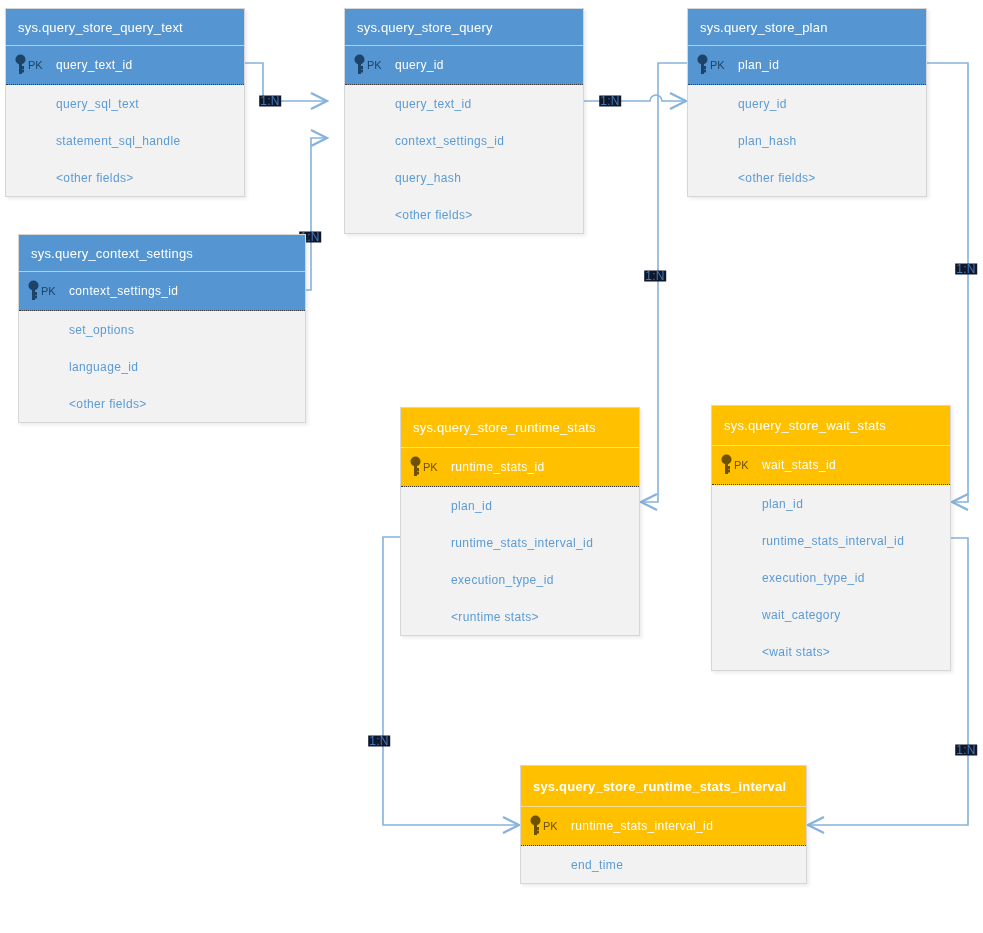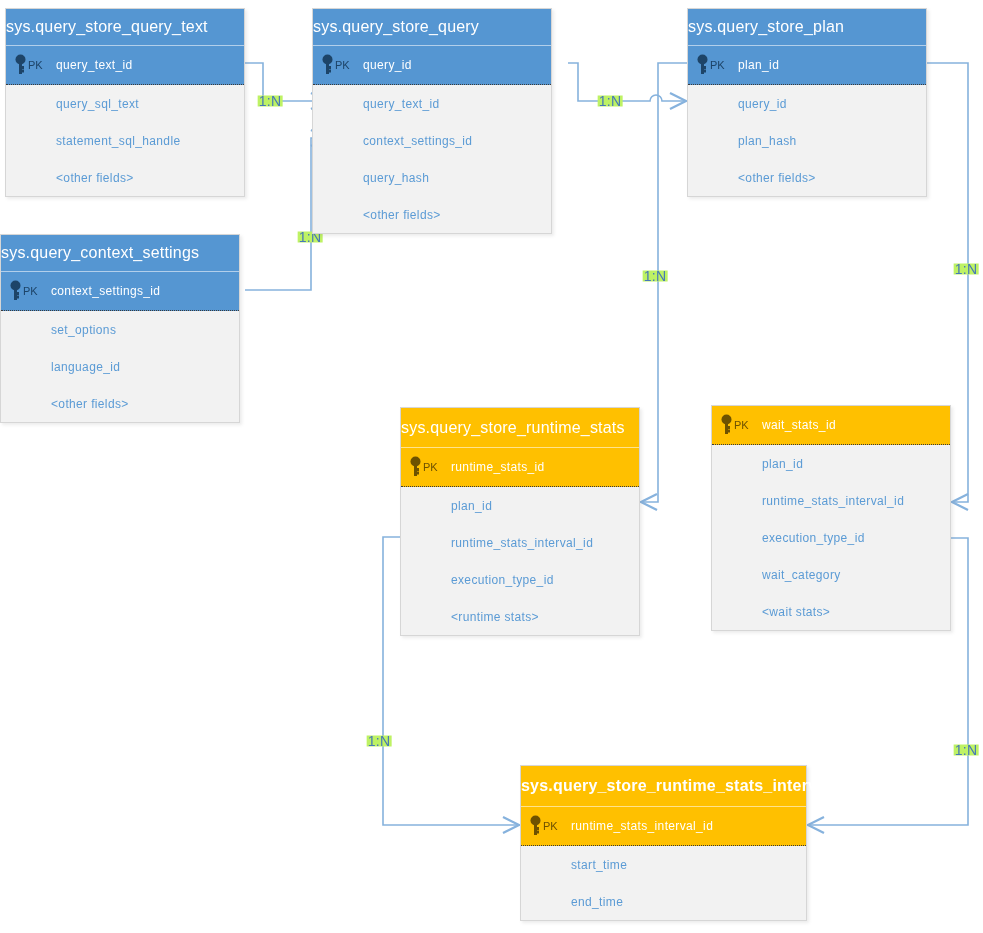--- a/index.html
+++ b/index.html
@@ -1,42 +1,42 @@
 <!DOCTYPE html>
 <html><head>
 <meta charset="utf-8">
 <style>
   html,body{margin:0;padding:0;background:#ffffff;}
   .canvas{position:relative;width:983px;height:933px;background:#ffffff;overflow:hidden;
           font-family:"Liberation Sans",sans-serif;}
   
   .tbl{position:absolute;background:#f2f2f2;border:1px solid #d6d6d6;
        box-shadow:2px 2px 3px rgba(120,120,120,.14);box-sizing:border-box;}
-  .tbl .hdr{height:36px;display:flex;align-items:center;padding:0 0;color:#fff;
-            font-size:16px;letter-spacing:.2px;border-bottom:1px solid rgba(255,255,255,.55);
+  .tbl .hdr{height:36px;display:flex;align-items:center;padding:0 12px;color:#fff;
+            font-size:13px;letter-spacing:.2px;border-bottom:1px solid rgba(255,255,255,.55);
             white-space:nowrap;}
   .blue .hdr,.blue .pkrow{background:#5596d2;}
   .amber .hdr,.amber .pkrow{background:#ffc000;}
   .amber .hdr{height:39px;}
   .tall-hdr .hdr{height:40px;font-weight:bold;}
   .pkrow{height:38px;position:relative;display:flex;align-items:center;
          border-bottom:1px dotted #3a3a3a;}
   .key{margin-left:8px;flex:0 0 auto;}
   .pklbl{font-size:11px;margin-left:1px;}
   .blue .pklbl{color:#1d4468;}
   .amber .pklbl{color:#6e5200;}
   .pkfield{position:absolute;left:50px;color:#ffffff;font-size:12px;letter-spacing:.35px;
            white-space:nowrap;}
   .row{height:37px;display:flex;align-items:center;padding-left:50px;color:#5b9bd5;
        font-size:12px;letter-spacing:.35px;white-space:nowrap;}
   
   .wires{position:absolute;left:0;top:0;pointer-events:none;}
   .wires path{pointer-events:stroke;}
-  .wlbl{position:absolute;transform:translate(-50%,-50%);font-size:14px;color:#4677b8;
-        background:#bef264;padding:0 1px;line-height:11px;letter-spacing:.3px;}
+  .wlbl{position:absolute;transform:translate(-50%,-50%);font-size:12px;color:#4677b8;
+        background:#0f172a;padding:0 1px;line-height:11px;letter-spacing:.3px;}
 </style>
 </head>
 <body>
 
 <div class="canvas">
 
   <svg class="wires" width="983" height="933" viewBox="0 0 983 933">
     <defs>
       <marker id="ar" markerWidth="12" markerHeight="12" viewBox="0 0 12 12" refX="11" refY="6" orient="auto">
         <path d="M1,1 L11,6 L1,11" fill="none" stroke="#86b2dd" stroke-width="1.4"></path>
@@ -77,21 +77,21 @@
         <span>query_sql_text</span>
       </div>
     <div class="row">
         <span>statement_sql_handle</span>
       </div>
     <div class="row">
         <span>&lt;other fields&gt;</span>
       </div>
   </div>
 
-  <div class="tbl blue" style="left:312px;top:8px;width:240px">
+  <div class="tbl blue" style="left:344px;top:8px;width:240px">
     <div class="hdr">
       <span>sys.query_store_query</span>
     </div>
     <div class="pkrow">
       <svg class="key" width="13" height="22" viewBox="0 0 13 22">
         <circle cx="6.5" cy="5.5" r="5" fill="#1d4468"></circle>
         <path d="M6.5 9 V20 M6.5 13.5 H10 M6.5 17 H10" stroke="#1d4468" stroke-width="3" fill="none"></path>
       </svg>
       <span class="pklbl">PK</span>
       <span class="pkfield">query_id</span>
@@ -126,21 +126,21 @@
         <span>query_id</span>
       </div>
     <div class="row">
         <span>plan_hash</span>
       </div>
     <div class="row">
         <span>&lt;other fields&gt;</span>
       </div>
   </div>
 
-  <div class="tbl blue" style="left:0;top:234px;width:240px">
+  <div class="tbl blue" style="left:18px;top:234px;width:288px">
     <div class="hdr">
       <span>sys.query_context_settings</span>
     </div>
     <div class="pkrow">
       <svg class="key" width="13" height="22" viewBox="0 0 13 22">
         <circle cx="6.5" cy="5.5" r="5" fill="#1d4468"></circle>
         <path d="M6.5 9 V20 M6.5 13.5 H10 M6.5 17 H10" stroke="#1d4468" stroke-width="3" fill="none"></path>
       </svg>
       <span class="pklbl">PK</span>
       <span class="pkfield">context_settings_id</span>
@@ -176,20 +176,23 @@
       </div>
     <div class="row">
         <span>execution_type_id</span>
       </div>
     <div class="row">
         <span>&lt;runtime stats&gt;</span>
       </div>
   </div>
 
   <div class="tbl amber" style="left:711px;top:405px;width:240px">
+    <div class="hdr">
+      <span>sys.query_store_wait_stats</span>
+    </div>
     <div class="pkrow">
       <svg class="key" width="13" height="22" viewBox="0 0 13 22">
         <circle cx="6.5" cy="5.5" r="5" fill="#6e5200"></circle>
         <path d="M6.5 9 V20 M6.5 13.5 H10 M6.5 17 H10" stroke="#6e5200" stroke-width="3" fill="none"></path>
       </svg>
       <span class="pklbl">PK</span>
       <span class="pkfield">wait_stats_id</span>
     </div>
     <div class="row">
         <span>plan_id</span>
@@ -214,20 +217,17 @@
     </div>
     <div class="pkrow">
       <svg class="key" width="13" height="22" viewBox="0 0 13 22">
         <circle cx="6.5" cy="5.5" r="5" fill="#6e5200"></circle>
         <path d="M6.5 9 V20 M6.5 13.5 H10 M6.5 17 H10" stroke="#6e5200" stroke-width="3" fill="none"></path>
       </svg>
       <span class="pklbl">PK</span>
       <span class="pkfield">runtime_stats_interval_id</span>
     </div>
     <div class="row">
-        <span>start_time</span>
-      </div>
-    <div class="row">
         <span>end_time</span>
       </div>
   </div>
 
 </div>
 
 </body></html>

